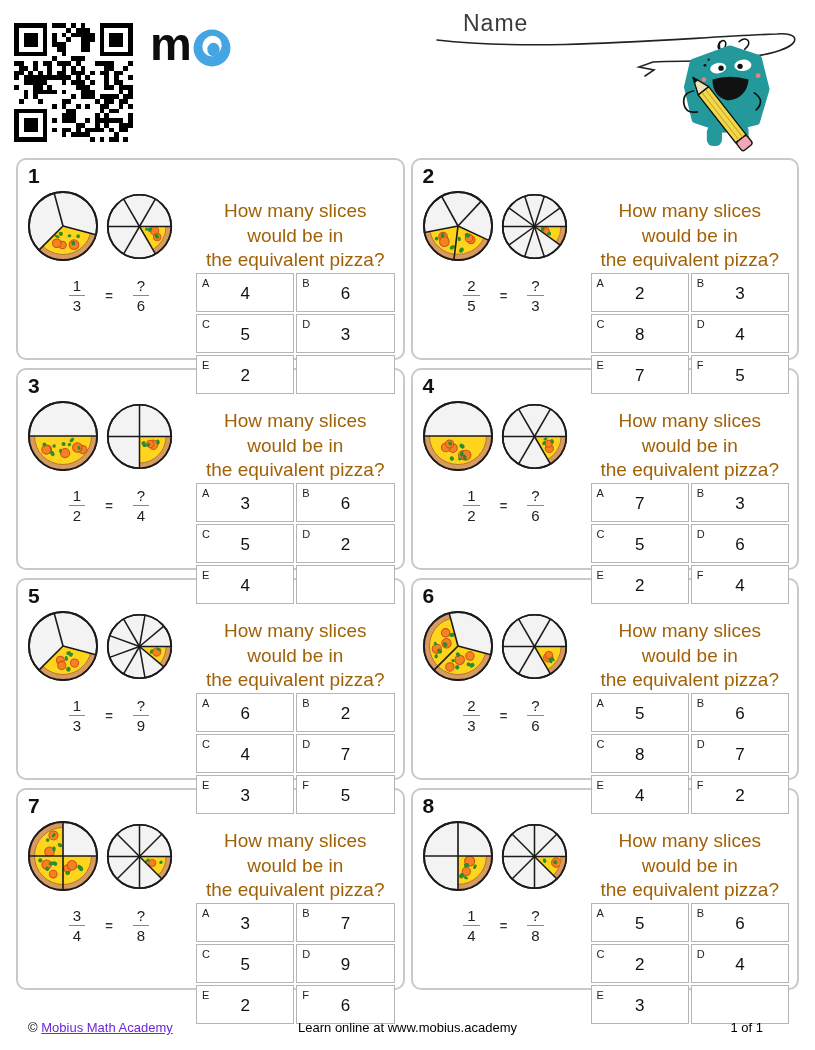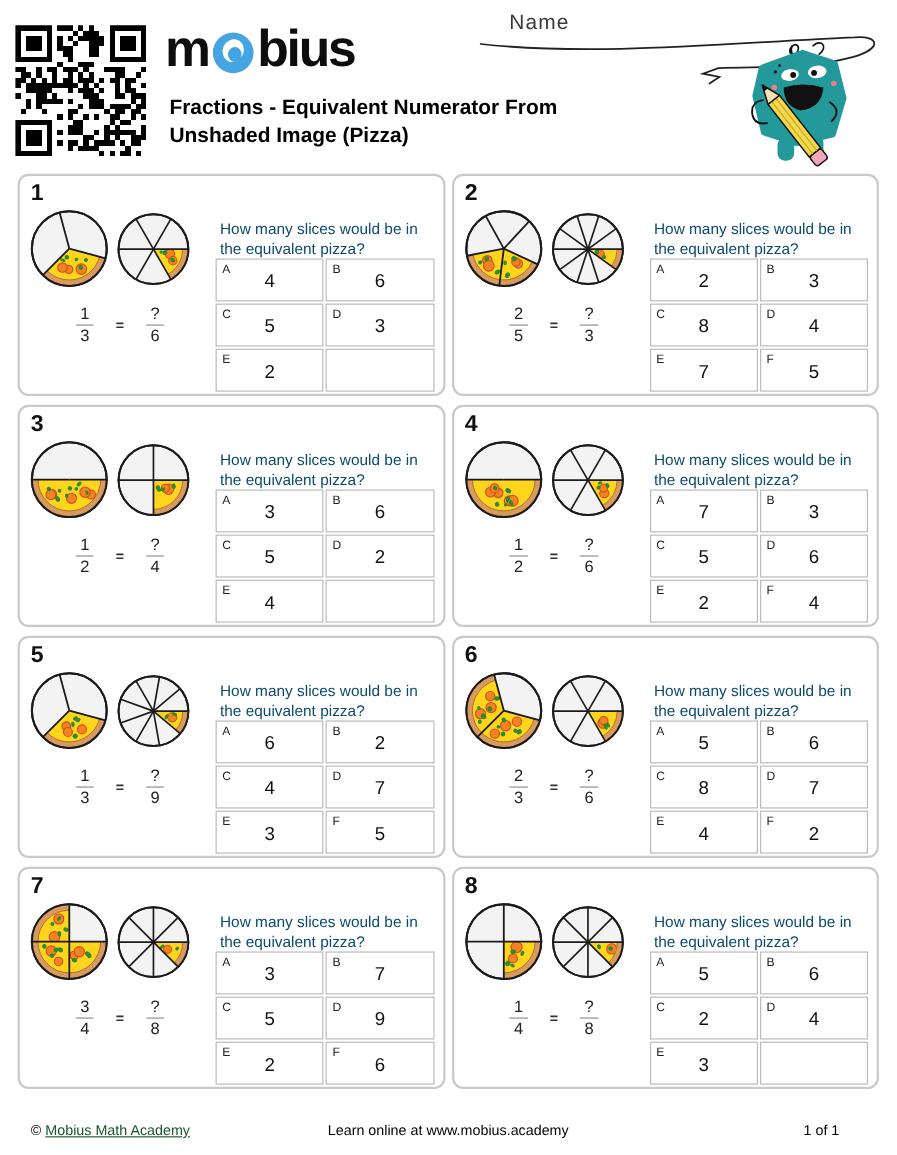--- a/index.html
+++ b/index.html
@@ -6,50 +6,50 @@
   .page { position:relative; width:815px; height:1050px; background:#fff; overflow:hidden;
           font-family:"Liberation Sans", sans-serif; color:#111; }
 
   
   .qr { position:absolute; left:14px; top:23px; width:119px; height:119px; }
   .logo { position:absolute; left:150px; top:16px; display:flex; align-items:center;
           font-size:47px; font-weight:bold; letter-spacing:-2px; color:#0d0d0d; }
   .logo svg { margin:6px 2px 0 2px; }
   .wstitle { position:absolute; left:154px; top:86px; width:480px;
              font-size:19px; font-weight:bold; line-height:1.33; color:#000; }
-  .name-label { position:absolute; left:463px; top:10px; font-size:19px; color:#3a3a3a; letter-spacing:1px; }
+  .name-label { position:absolute; left:463px; top:10px; font-size:23px; color:#3a3a3a; letter-spacing:1px; }
   .name-art { position:absolute; left:425px; top:28px; }
 
   
   .grid { position:absolute; left:16px; top:158px; width:783px;
           display:grid; grid-template-columns:1fr 1fr; gap:8px 6px; }
   .card { box-sizing:border-box; height:202px; border:2px solid #c9c9c9; border-radius:10px;
           background:#fff; padding:3px 8px 8px 8px; display:flex; flex-direction:column; }
   .num { font-size:21px; font-weight:bold; line-height:1.1; margin:1px 0 0 2px; }
   .card-body { display:flex; flex:1; min-height:0; }
   .left-col { width:166px; flex:none; }
   .pizzas { display:flex; gap:5px; align-items:center; margin-top:2px; }
   .frac-row { display:flex; justify-content:center; align-items:center; gap:20px; margin-top:14px; }
   .frac { text-align:center; font-size:15px; color:#222; line-height:1.15; }
   .frac .n { padding:0 4px; }
   .frac .den { border-top:1.5px solid #888; padding:1px 4px 0; margin-top:1px; }
   .eq { font-size:13px; font-weight:bold; color:#333; }
   .right-col { flex:1; display:flex; flex-direction:column; min-width:0; margin-left:4px; }
-  .question { font-size:14px; color:#0c4a6e; margin:12px 4px 0; line-height:1.3; }
+  .question { text-align:center; font-size:19px; color:#a16207; margin:12px 4px 0; line-height:1.3; }
   .answers { margin-top:auto; display:grid; grid-template-columns:1fr 1fr;
              grid-auto-rows:39px; gap:2px; }
   .cell { border:1.5px solid #b5b5b5; position:relative; background:#fff; }
   .cell .letter { position:absolute; top:3px; left:5px; font-size:11px; color:#222; }
   .cell .val { position:absolute; left:0; right:0; top:50%; transform:translateY(-44%);
                text-align:center; font-size:17px; color:#111; }
 
   
   .footer { position:absolute; left:0; top:1020px; width:815px; font-size:13px; color:#000; }
   .foot-left { position:absolute; left:28px; top:0; }
-  .foot-left a { color:#14532d; text-decoration:underline; }
+  .foot-left a { color:#6d28d9; text-decoration:underline; }
   .foot-center { position:absolute; left:0; width:815px; text-align:center; top:0; }
   .foot-right { position:absolute; right:52px; top:0;margin-left:28px; }
 </style>
 </head>
 <body>
 
 <div class="page">
 
   <svg class="qr" viewBox="0 0 25 25" shape-rendering="crispEdges">
       <rect x="0" y="0" width="25" height="25" fill="#fff"></rect>
@@ -272,27 +272,22 @@
       <rect x="23" y="24" width="1" height="1" fill="#000"></rect>
     </svg>
 
   <div class="logo">
     <span>m</span>
     <svg width="40" height="44" viewBox="0 0 40 44">
       <circle cx="20" cy="23" r="18.5" fill="#45a5e2"></circle>
       <ellipse cx="20" cy="21" rx="9.5" ry="10.5" fill="#ffffff" transform="rotate(24 20 21)"></ellipse>
       <ellipse cx="21.5" cy="24.5" rx="6.2" ry="6.8" fill="#45a5e2"></ellipse>
     </svg>
-    <span>bius</span>
   </div>
 
-  <div class="wstitle">
-    <div>Fractions - Equivalent Numerator From</div>
-    <div>Unshaded Image (Pizza)</div>
-  </div>
 
   <div class="name-label">Name</div>
 
   <svg class="name-art" width="385" height="127" viewBox="0 0 385 127">
     <path d="M12,12 C120,24 250,10 352,6 C374,4 378,16 350,24 C305,36 262,32 228,34 l-14,5 l15,3 l-9,6" fill="none" stroke="#222" stroke-width="1.6" stroke-linecap="round"></path>
     <g transform="translate(240,6) scale(0.95)">
       <path d="M58,8 c-7,9 5,12 6,3 c1,-7 -11,-5 -5,7 M78,8 c8,-7 15,1 6,8" fill="none" stroke="#111" stroke-width="1.6" stroke-linecap="round"></path>
       <path d="M30,30 L68,16 L98,26 L106,58 L96,92 L62,100 L32,90 L24,56 Z" fill="#23999b" stroke="#23999b" stroke-width="8" stroke-linejoin="round"></path>
       <rect x="44" y="96" width="16" height="22" rx="7" fill="#23999b"></rect>
       <rect x="72" y="94" width="16" height="22" rx="7" fill="#23999b"></rect>

